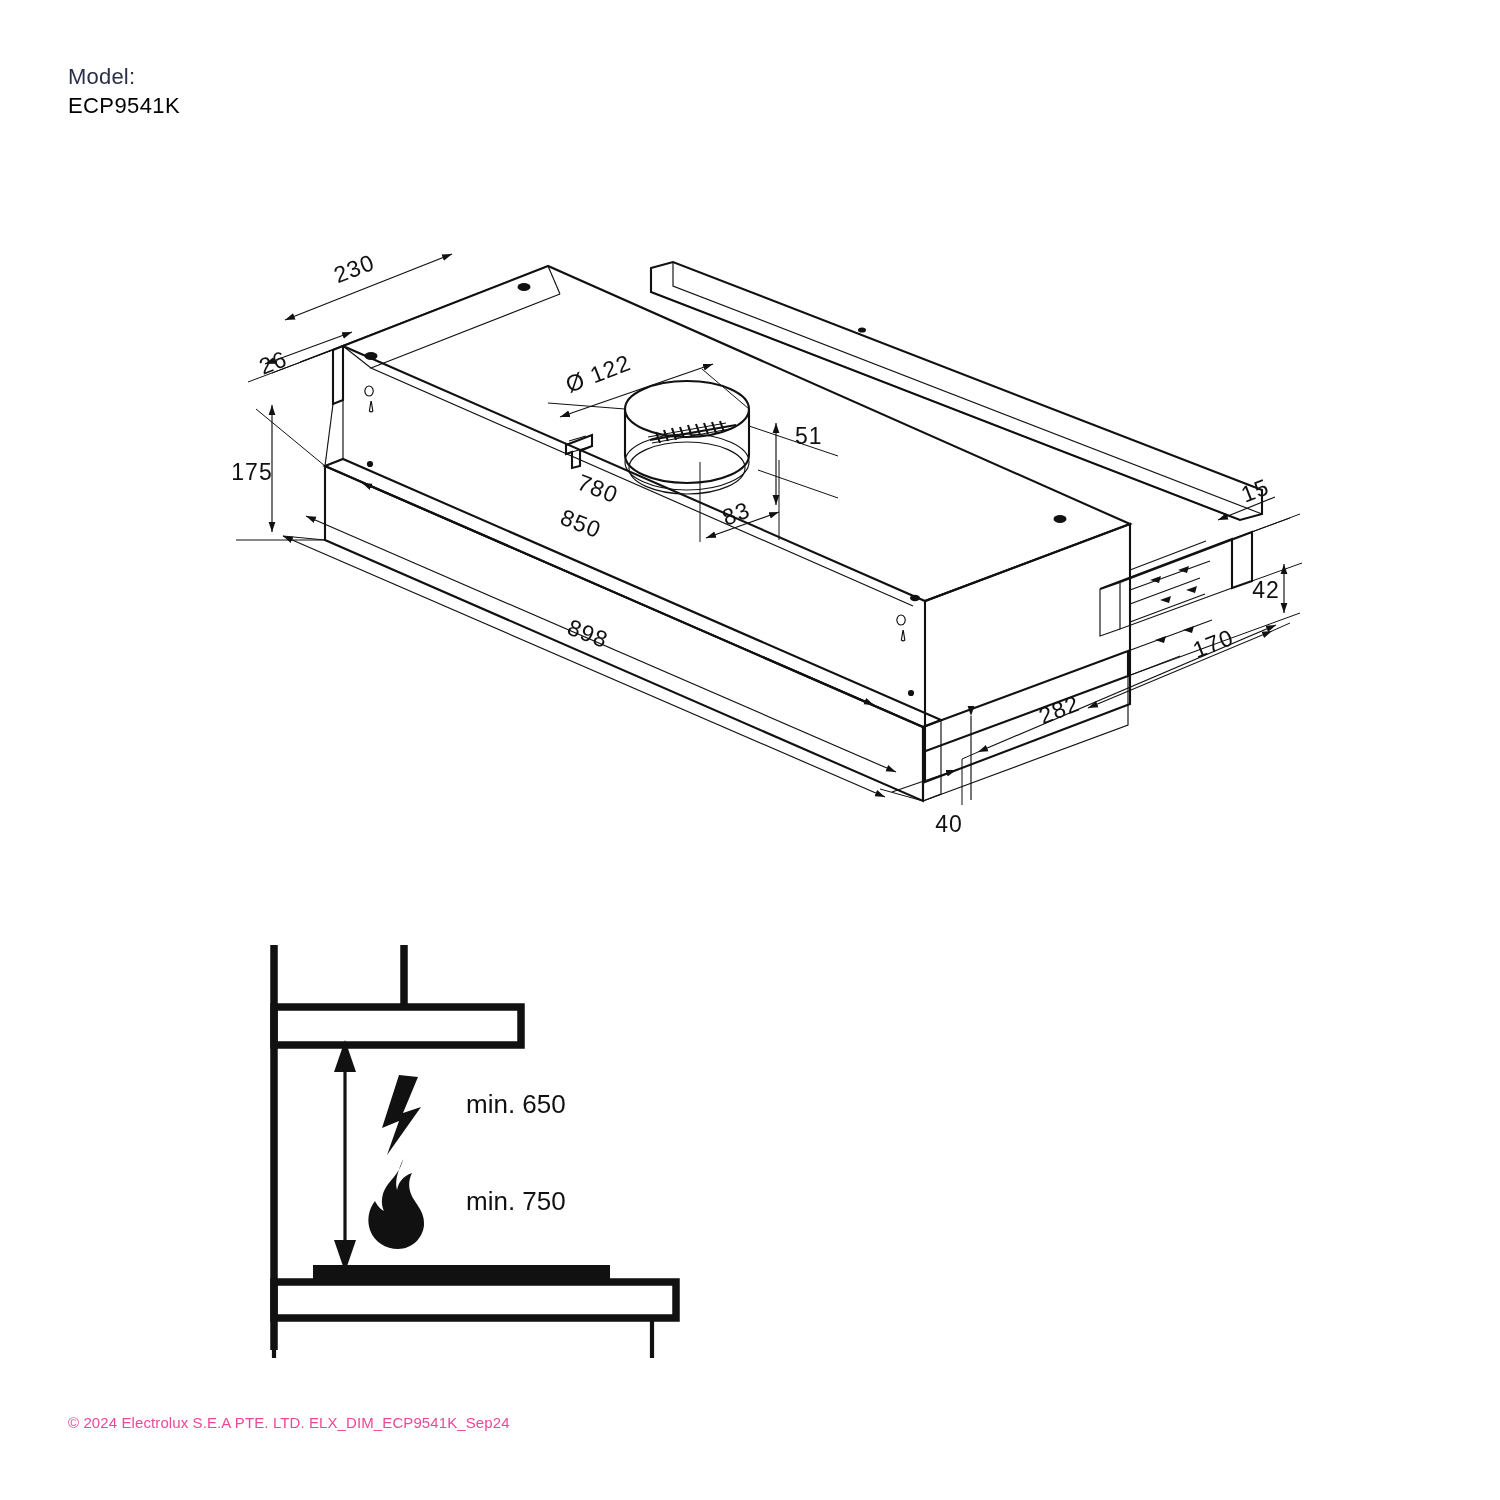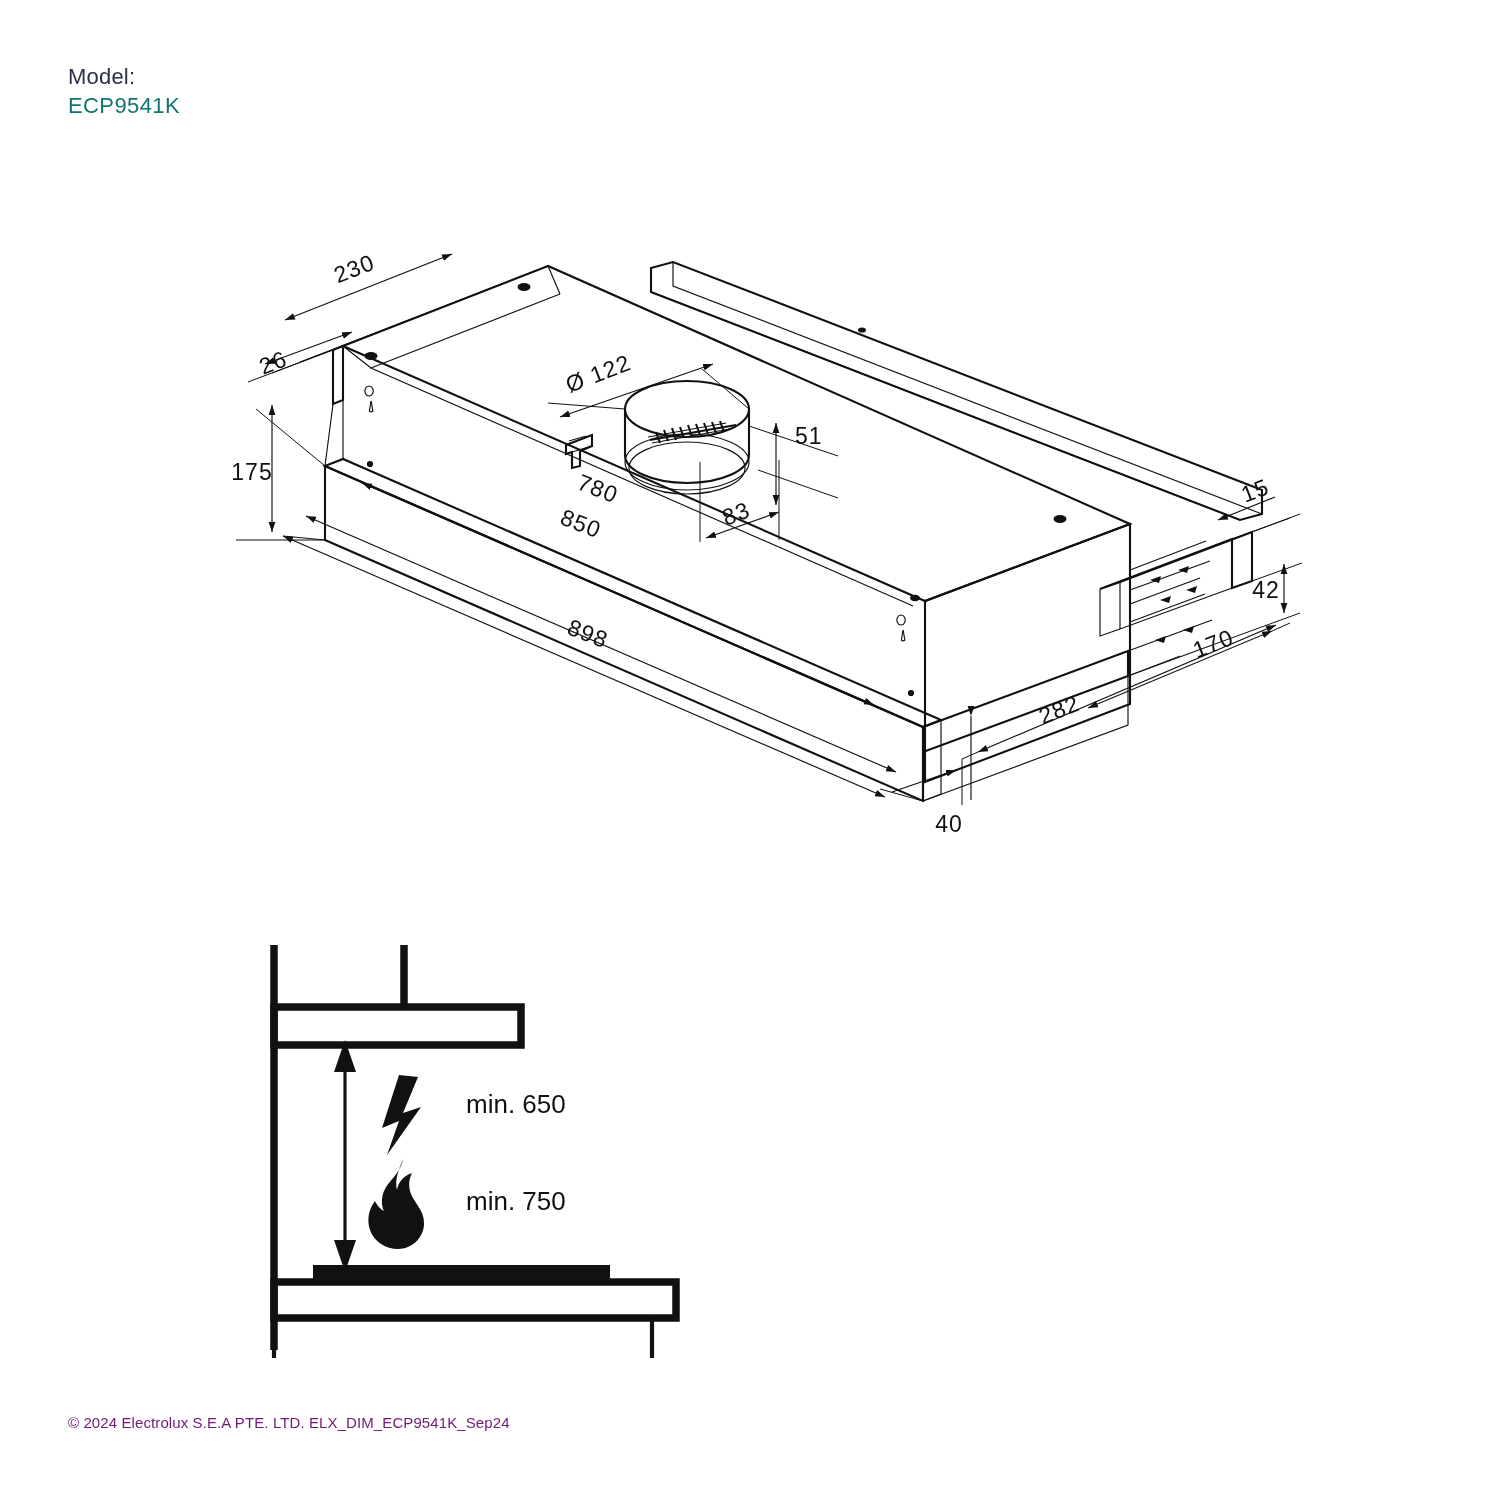--- a/index.html
+++ b/index.html
@@ -4,22 +4,22 @@
 <style>
   html,body{margin:0;padding:0;}
   body{
     width:1500px;height:1500px;background:#ffffff;
     font-family:"Liberation Sans", sans-serif;
     position:relative;overflow:hidden;
   }
   .page{position:absolute;inset:0;}
   .hdr{position:absolute;left:68px;top:62px;line-height:1.32;}
   .hdr-label{font-size:22px;font-weight:normal;color:#2b3048;letter-spacing:.2px;}
-  .hdr-model{font-size:22px;font-weight:normal;color:#0f766e;letter-spacing:.4px;}
-  .ftr{position:absolute;left:68px;top:1414px;font-size:15px;color:#701a75;letter-spacing:.1px;}
+  .hdr-model{font-size:22px;font-weight:normal;color:#000000;letter-spacing:.4px;}
+  .ftr{position:absolute;left:68px;top:1414px;font-size:15px;color:#ec4899;letter-spacing:.1px;}
   svg.draw{position:absolute;left:0;top:0;width:1500px;height:1500px;}
   .ln{fill:none;stroke:#111;stroke-width:2.1;stroke-linejoin:miter;stroke-linecap:butt;}
   .ln-t{fill:none;stroke:#111;stroke-width:1.15;}
   .dim{fill:none;stroke:#111;stroke-width:1.15;}
   .ext{fill:none;stroke:#111;stroke-width:1.0;}
   .fillk{fill:#111;stroke:none;}
   .wht{fill:#ffffff;}
   .dtxt{font-family:"Liberation Sans", sans-serif;font-size:23px;fill:#111;letter-spacing:1px;}
   .btxt{font-family:"Liberation Sans", sans-serif;font-size:26px;fill:#111;}
   .hv{fill:none;stroke:#111;stroke-width:7.5;stroke-linecap:butt;}

